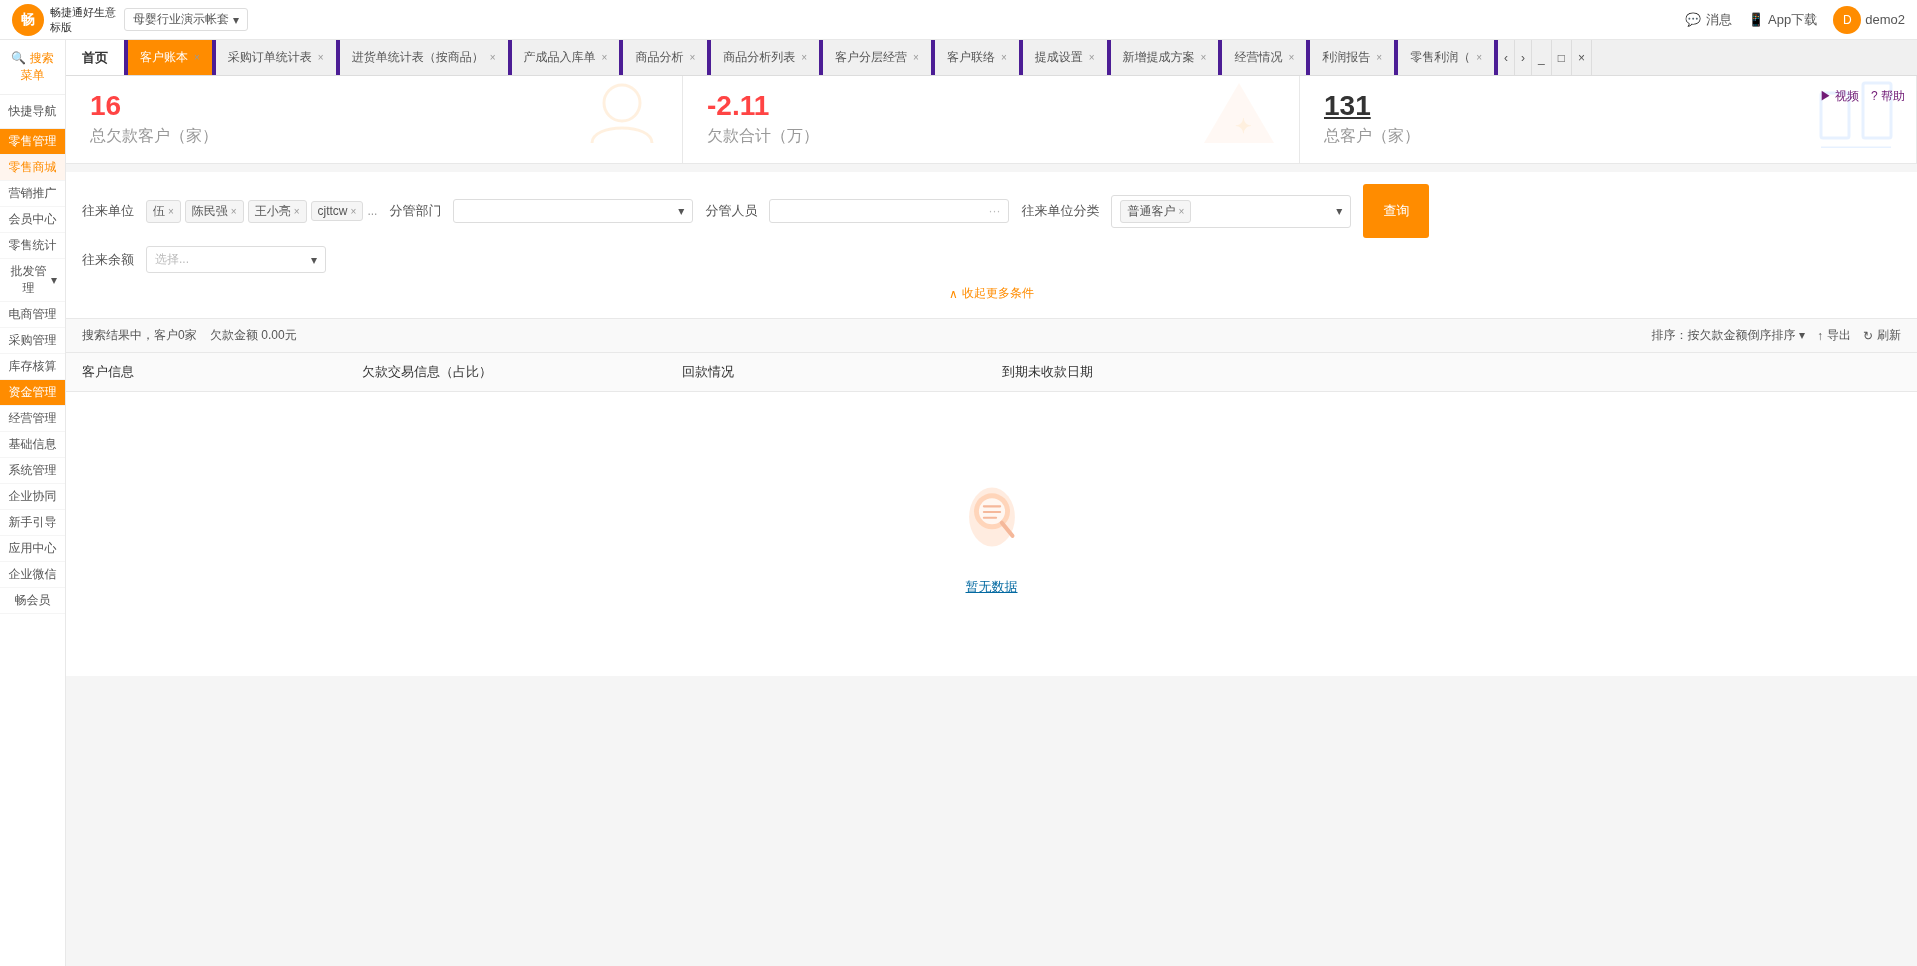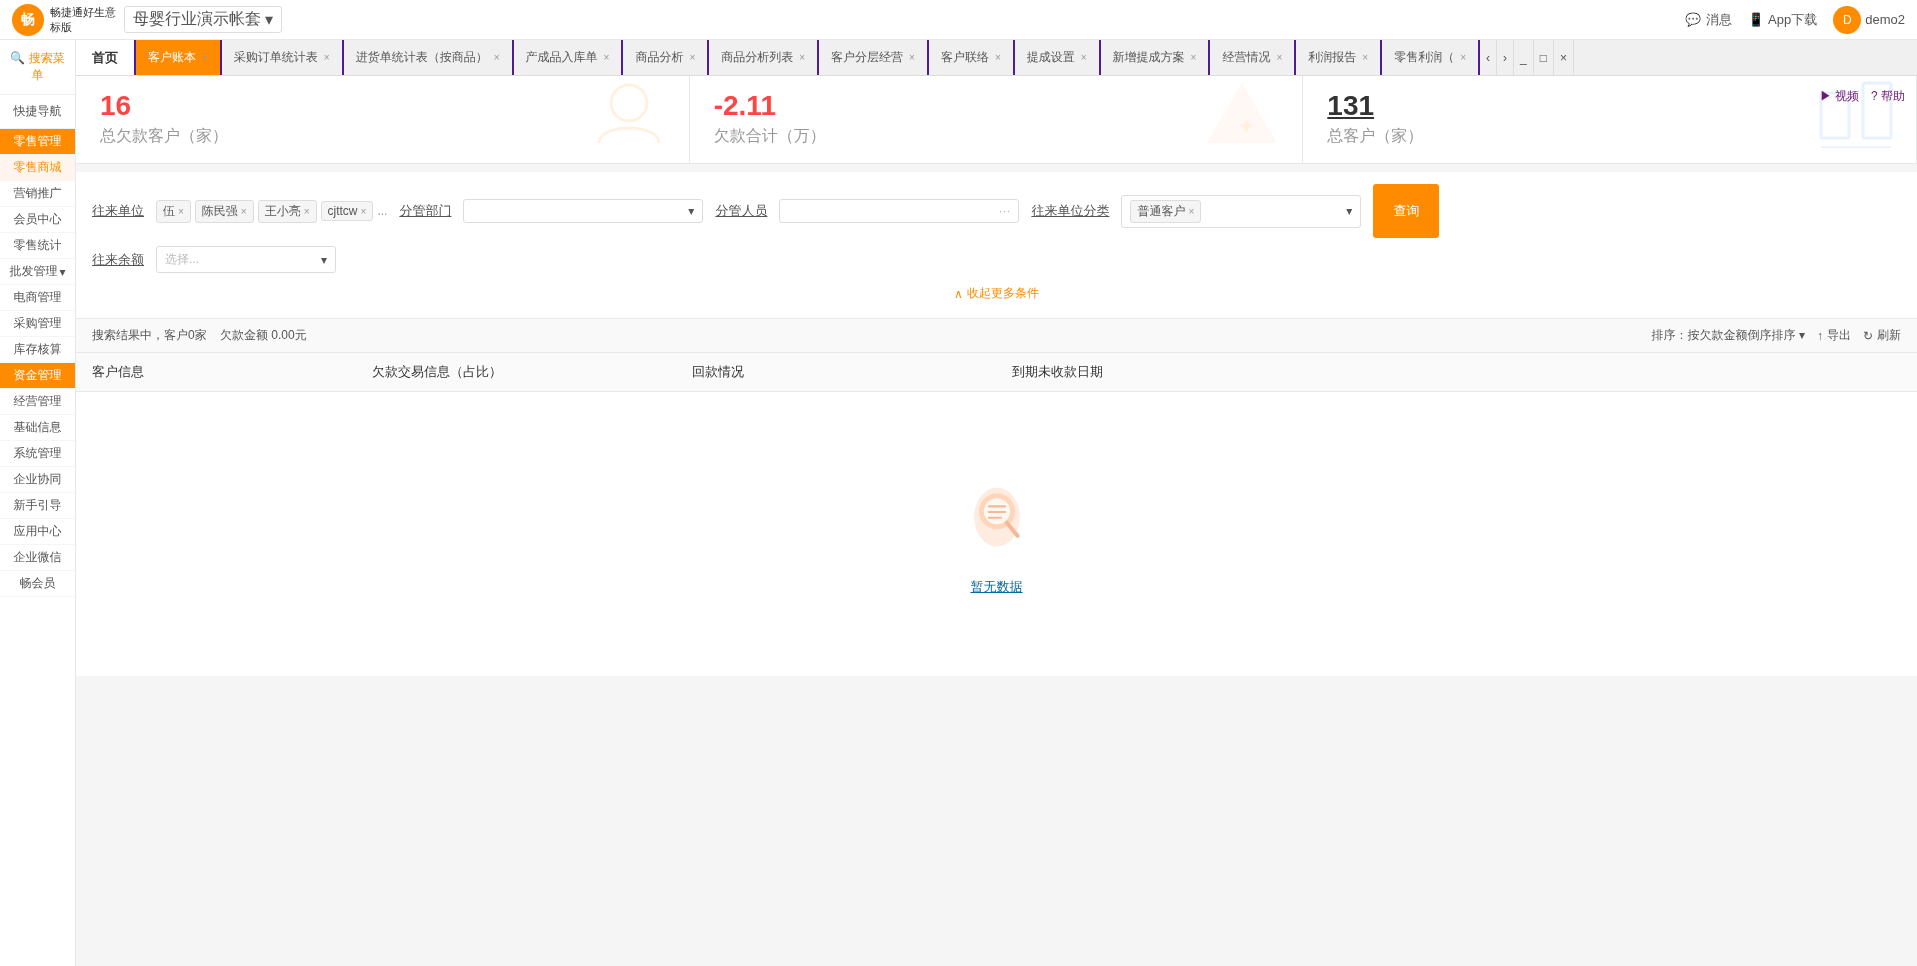--- a/index.html
+++ b/index.html
@@ -37,21 +37,21 @@
       justify-content: center;
       color: white;
       font-size: 14px;
       font-weight: bold;
     }
     .logo-text { font-size: 11px; color: #333; line-height: 1.3; }
     .brand-selector {
       display: flex;
       align-items: center;
       gap: 4px;
-      font-size: 16px;
+      font-size: 12px;
       color: #555;
       cursor: pointer;
       padding: 2px 8px;
       border: 1px solid #ddd;
       border-radius: 3px;
       background: #fff;
     }
     .top-bar-right {
       display: flex;
       align-items: center;
@@ -79,21 +79,21 @@
 
     
     .main-layout {
       display: flex;
       flex: 1;
       overflow: hidden;
     }
 
     
     .sidebar {
-      width: 76px;
+      width: 66px;
       background: #fff;
       border-right: 1px solid #e8e8e8;
       display: flex;
       flex-direction: column;
       overflow-y: auto;
       flex-shrink: 0;
     }
     .sidebar-search {
       padding: 10px 8px;
       background: #fff;
@@ -155,21 +155,21 @@
     }
     .tab-item {
       display: flex;
       align-items: center;
       gap: 4px;
       padding: 0 12px;
       height: 100%;
       font-size: 12px;
       cursor: pointer;
       white-space: nowrap;
-      border-right: 2px solid #4c1d95;
+      border-right: 4px solid #4c1d95;
       color: #555;
     }
     .tab-item.active {
       background: #ff8c00;
       color: white;
     }
     .tab-home {
       background: #fff;
       padding: 0 16px;
       font-size: 13px;
@@ -268,21 +268,20 @@
       display: flex;
       align-items: center;
       gap: 12px;
       margin-bottom: 8px;
       flex-wrap: wrap;
     }
     .filter-label {
       font-size: 13px;
       color: #555;
       white-space: nowrap;
-      text-decoration: underline;
     }
     .filter-tags {
       display: flex;
       align-items: center;
       gap: 4px;
       flex-wrap: wrap;
     }
     .filter-tag {
       display: flex;
       align-items: center;

